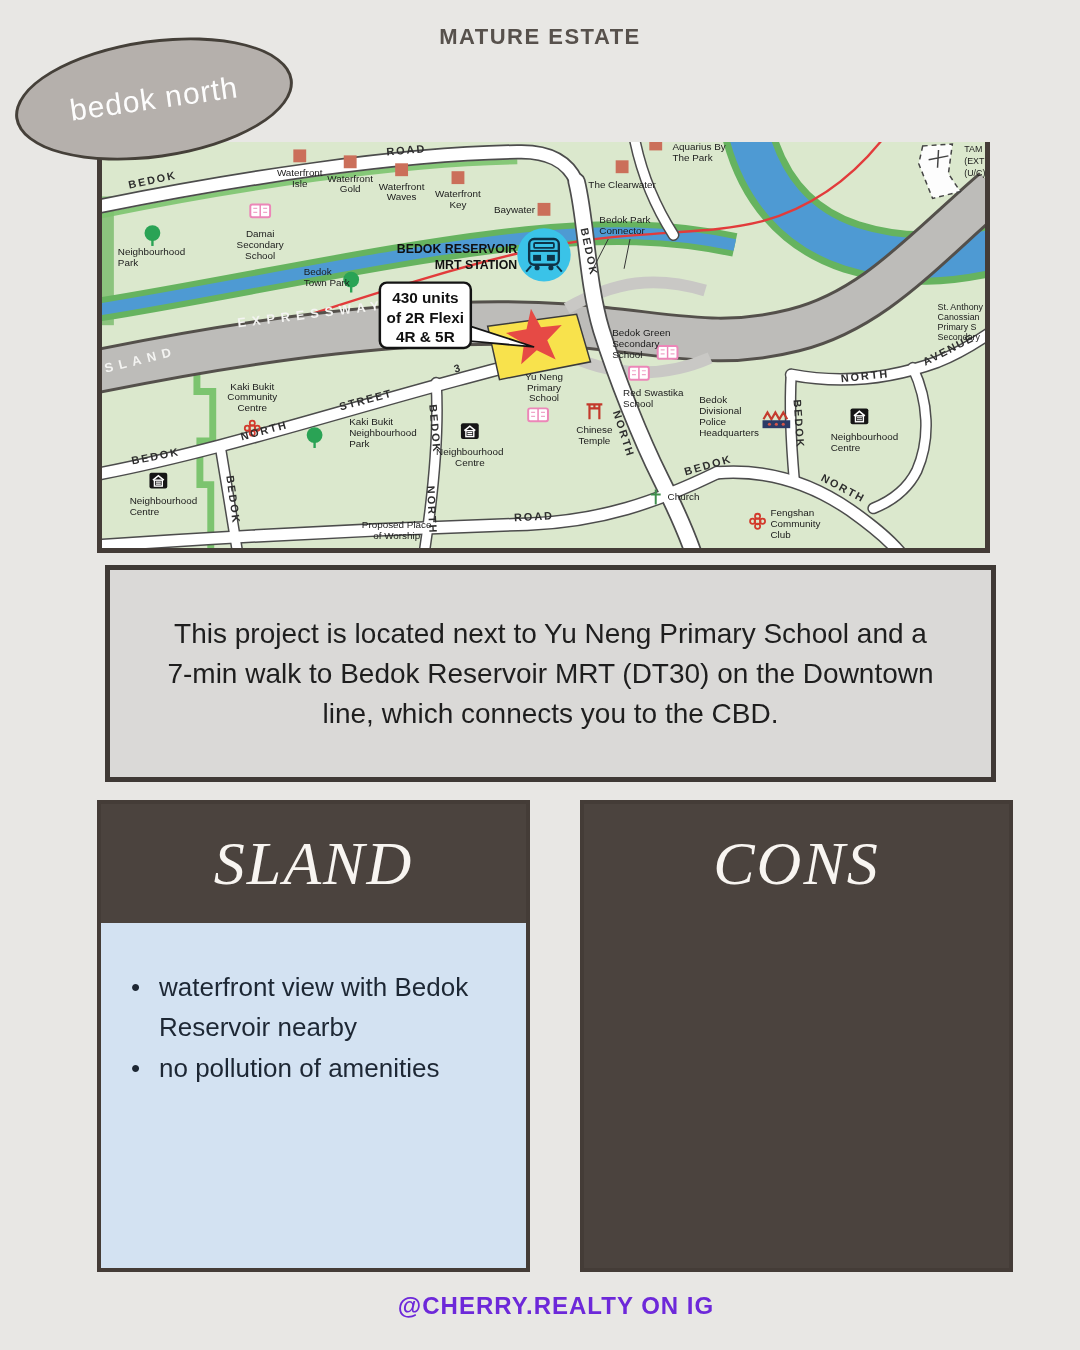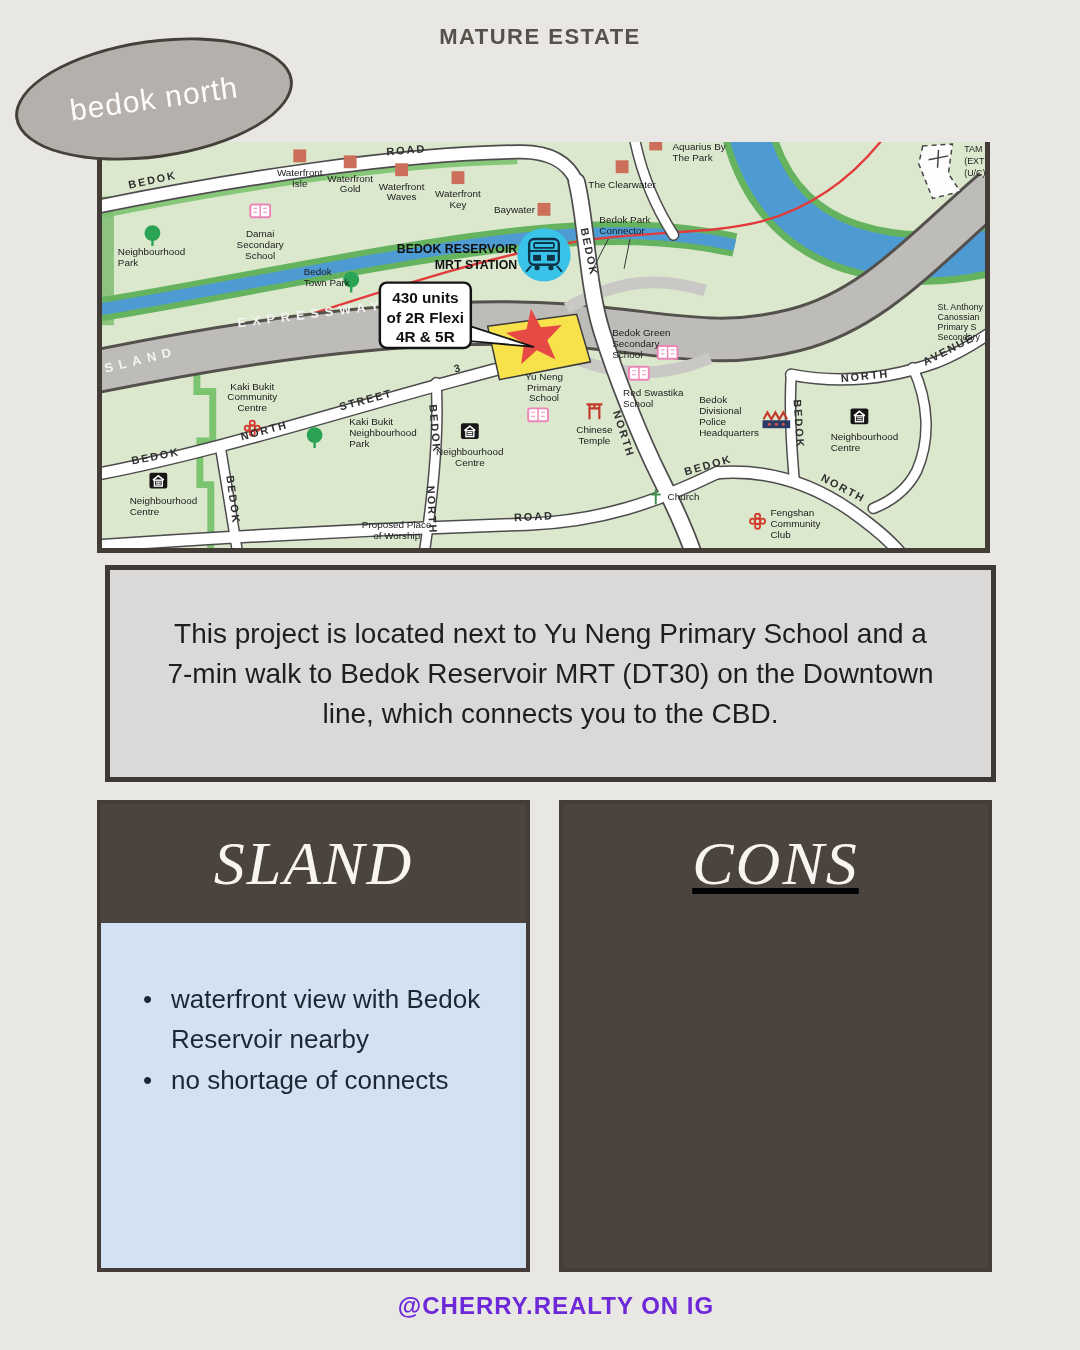--- a/index.html
+++ b/index.html
@@ -42,28 +42,28 @@
 
   .info-box{position:absolute;left:105px;top:565px;width:891px;height:217px;
             background:#dad9d7;border:5px solid #3f3935;box-sizing:border-box;
             display:flex;align-items:center;justify-content:center;}
   .info-box p{margin:0;padding:0 52px;font-size:28px;line-height:40px;color:#1e1e1e;
               text-align:center;}
 
   .col{position:absolute;top:800px;width:433px;height:472px;background:#4b433e;
        border:4px solid #443c37;box-sizing:border-box;}
   .col.pros{left:97px;}
-  .col.cons{left:559px;text-decoration:underline;}
+  .col.cons{left:580px;}
   .col h2{margin:0;height:119px;line-height:119px;text-align:center;
           font-family:"Liberation Serif",serif;font-style:italic;font-weight:normal;
           font-size:62px;letter-spacing:2px;color:#f8f5f1;}
   .col .body{height:345px;box-sizing:border-box;}
   .col.pros .body{background:#d3e2f2;padding:44px 18px 0 28px;color:#1d2734;}
   .col.cons .body{background:#f2c7c8;padding:86px 14px 0 32px;color:#271e20;}
-  .col ul{margin:12px;padding:0;list-style:none;}
+  .col ul{margin:0;padding:0;list-style:none;}
   .col li{position:relative;padding-left:30px;font-size:26px;line-height:40px;margin-bottom:1px;}
   .col li::before{content:"\2022";position:absolute;left:2px;top:0;}
 
   .footer{position:absolute;left:16px;top:1292px;width:100%;text-align:center;
           font-size:24px;font-weight:bold;letter-spacing:1px;color:#6d28d9;}
 </style>
 </head>
 <body>
 
 <div class="poster">
@@ -330,21 +330,21 @@
 
   <div class="info-box">
     <p>This project is located next to Yu Neng Primary School and a 7-min walk to Bedok Reservoir MRT (DT30) on the Downtown line, which connects you to the CBD.</p>
   </div>
 
   <div class="col pros">
     <h2>SLAND</h2>
     <div class="body">
       <ul>
         <li>waterfront view with Bedok Reservoir nearby</li>
-        <li>no shortage of connects</li>
+        <li>no pollution of amenities</li>
       </ul>
     </div>
   </div>
 
   <div class="col cons">
     <h2>CONS</h2>
   </div>
 
   <div class="footer">@CHERRY.REALTY ON IG</div>
 </div>

